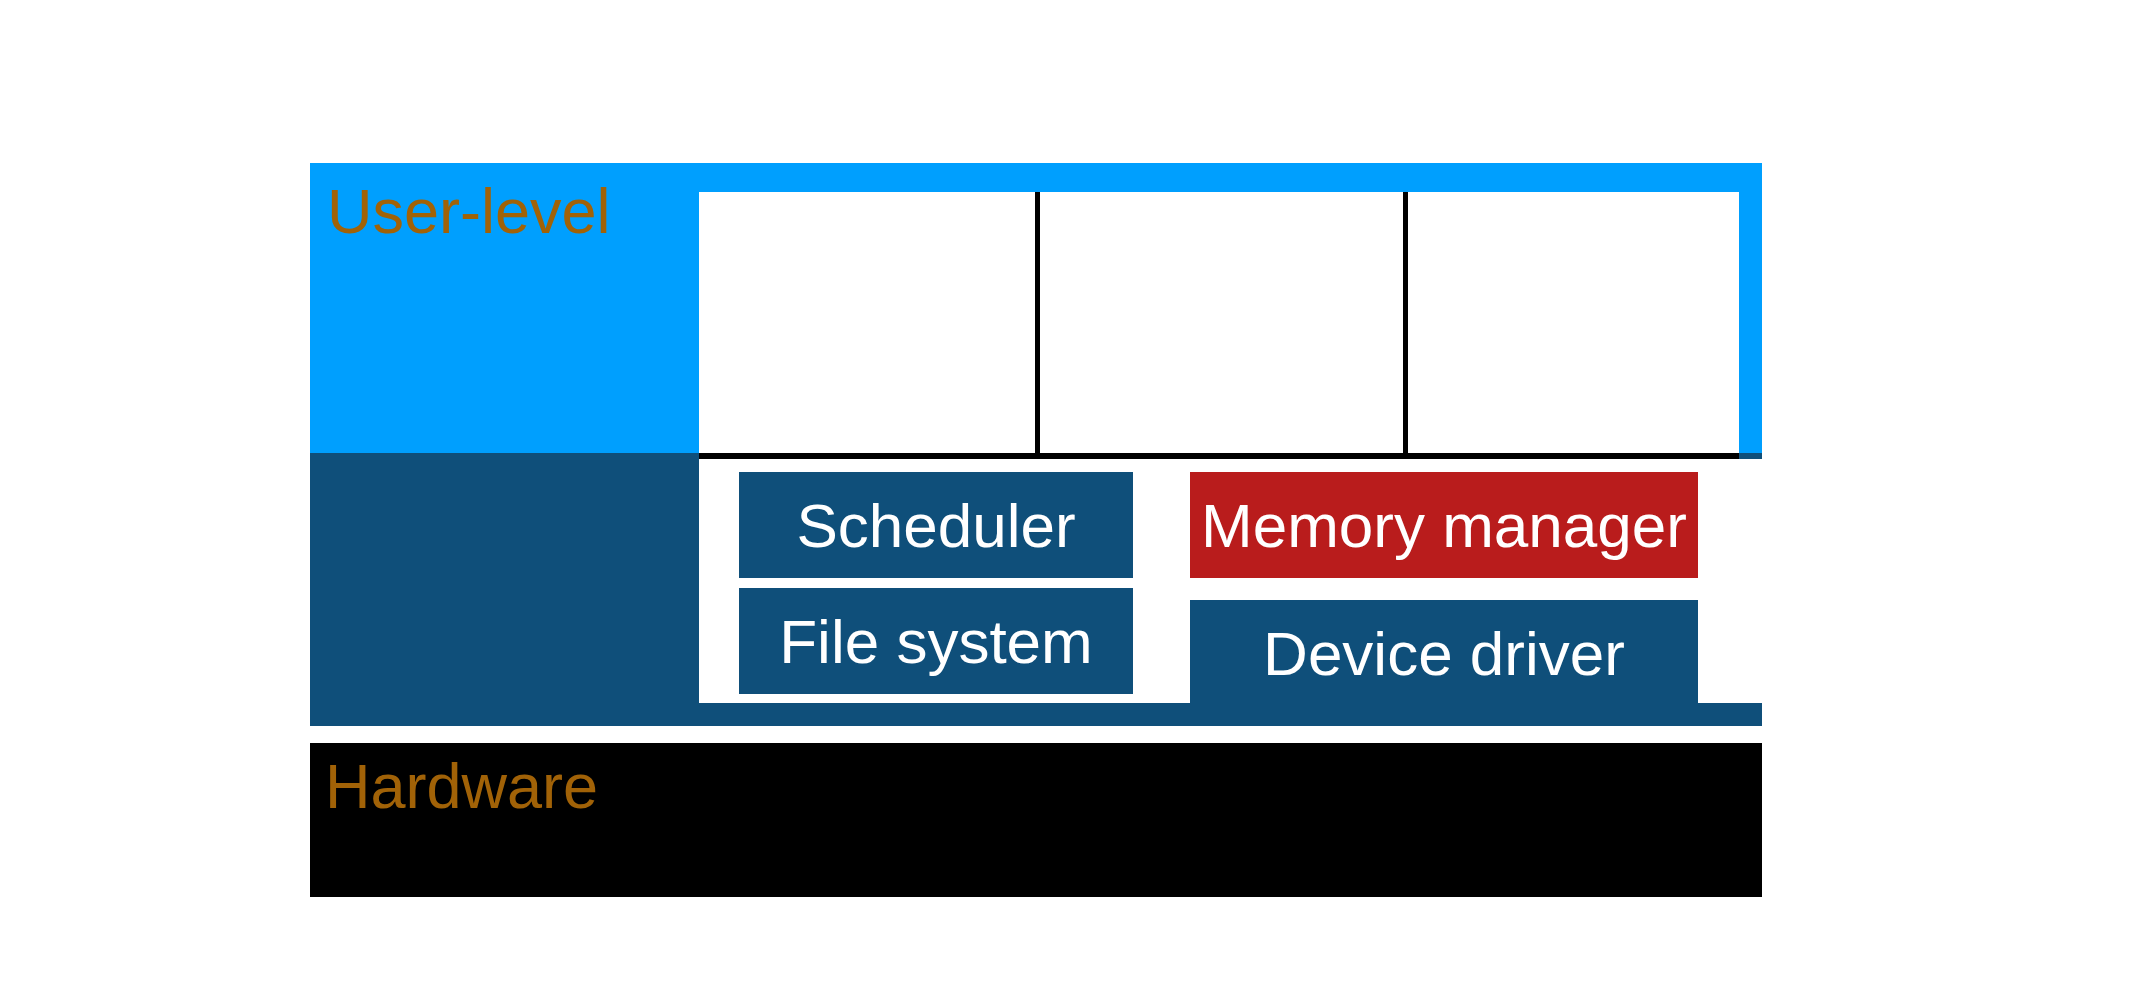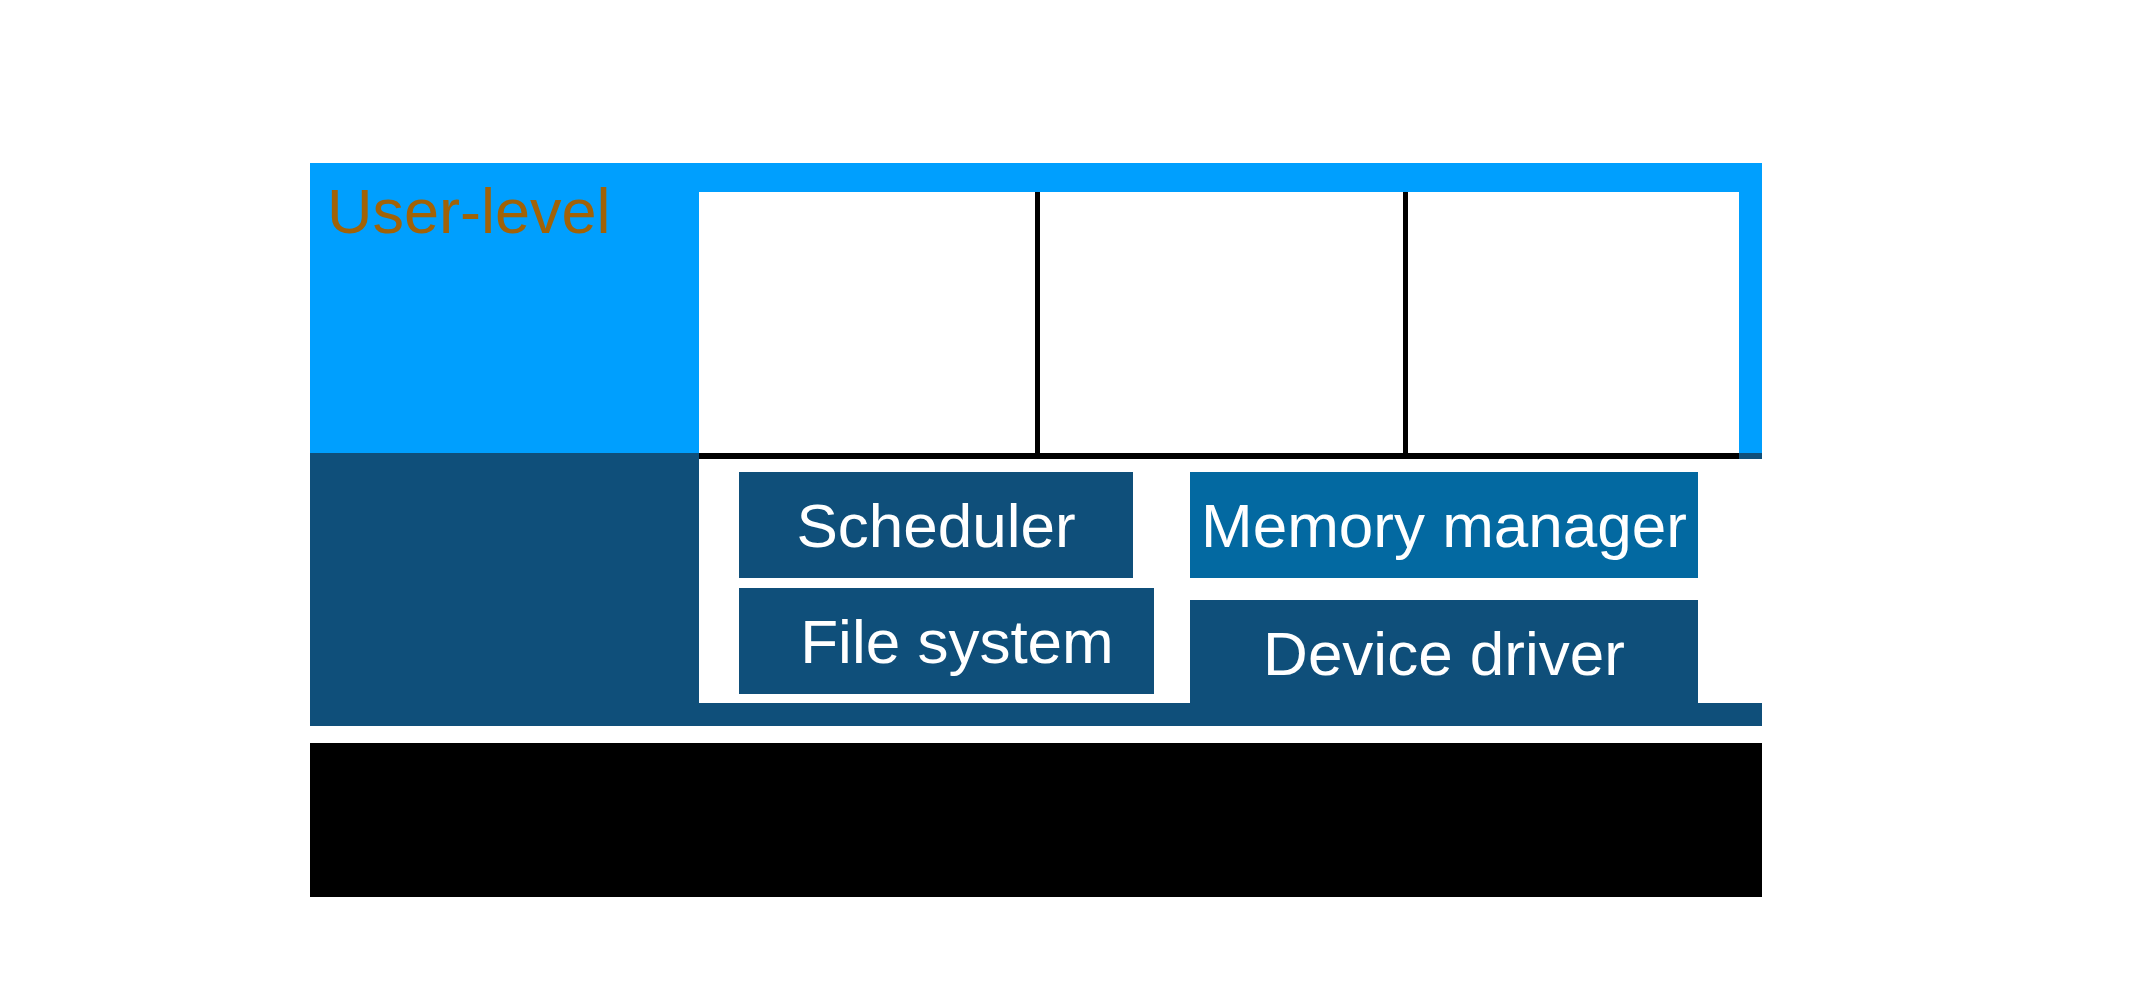--- a/index.html
+++ b/index.html
@@ -66,21 +66,21 @@
   }
   .kernel-box {
     position: absolute;
     height: 106px;
     display: flex; align-items: center; justify-content: center;
     color: #ffffff; font-size: 62px;
     white-space: nowrap;
   }
   .kbox-scheduler { left: 40px;  top: 13px;  width: 394px; }
   .kbox-memory    { left: 491px; top: 13px;  width: 508px; }
-  .kbox-file      { left: 40px;  top: 129px; width: 394px; padding-left: 21px; }
+  .kbox-file      { left: 40px;  top: 129px; width: 394px; }
   .kbox-device    { left: 491px; top: 129px; width: 508px; }
 </style>
 </head>
 <body>
 
 <div class="canvas">
 
   <div class="band band-user" style="background:#009FFE;"></div>
   <div class="band band-kernel" style="background:#0F4F7A;"></div>
   <div class="band band-hardware" style="background:#000000;"></div>
@@ -88,20 +88,21 @@
   <div class="app-panel">
     <div class="app-divider divider-1"></div>
     <div class="app-divider divider-2"></div>
     <div class="app-box app-1">APP.</div>
     <div class="app-box app-2">APP.</div>
     <div class="app-box app-3">APP.</div>
   </div>
 
   <div class="kernel-panel">
     <div class="kernel-box kbox-scheduler" style="background:#0F4F7A;">Scheduler</div>
-    <div class="kernel-box kbox-memory" style="background:#0369a1;">Memory manager</div>
+    <div class="kernel-box kbox-memory" style="background:#b91c1c;">Memory manager</div>
     <div class="kernel-box kbox-file" style="background:#0F4F7A;">File system</div>
     <div class="kernel-box kbox-device" style="background:#0F4F7A;margin-top:12px;">Device driver</div>
   </div>
 
   <div class="band-label label-user">User-level</div>
+  <div class="band-label label-hardware">Hardware</div>
 
 </div>
 
 </body></html>

